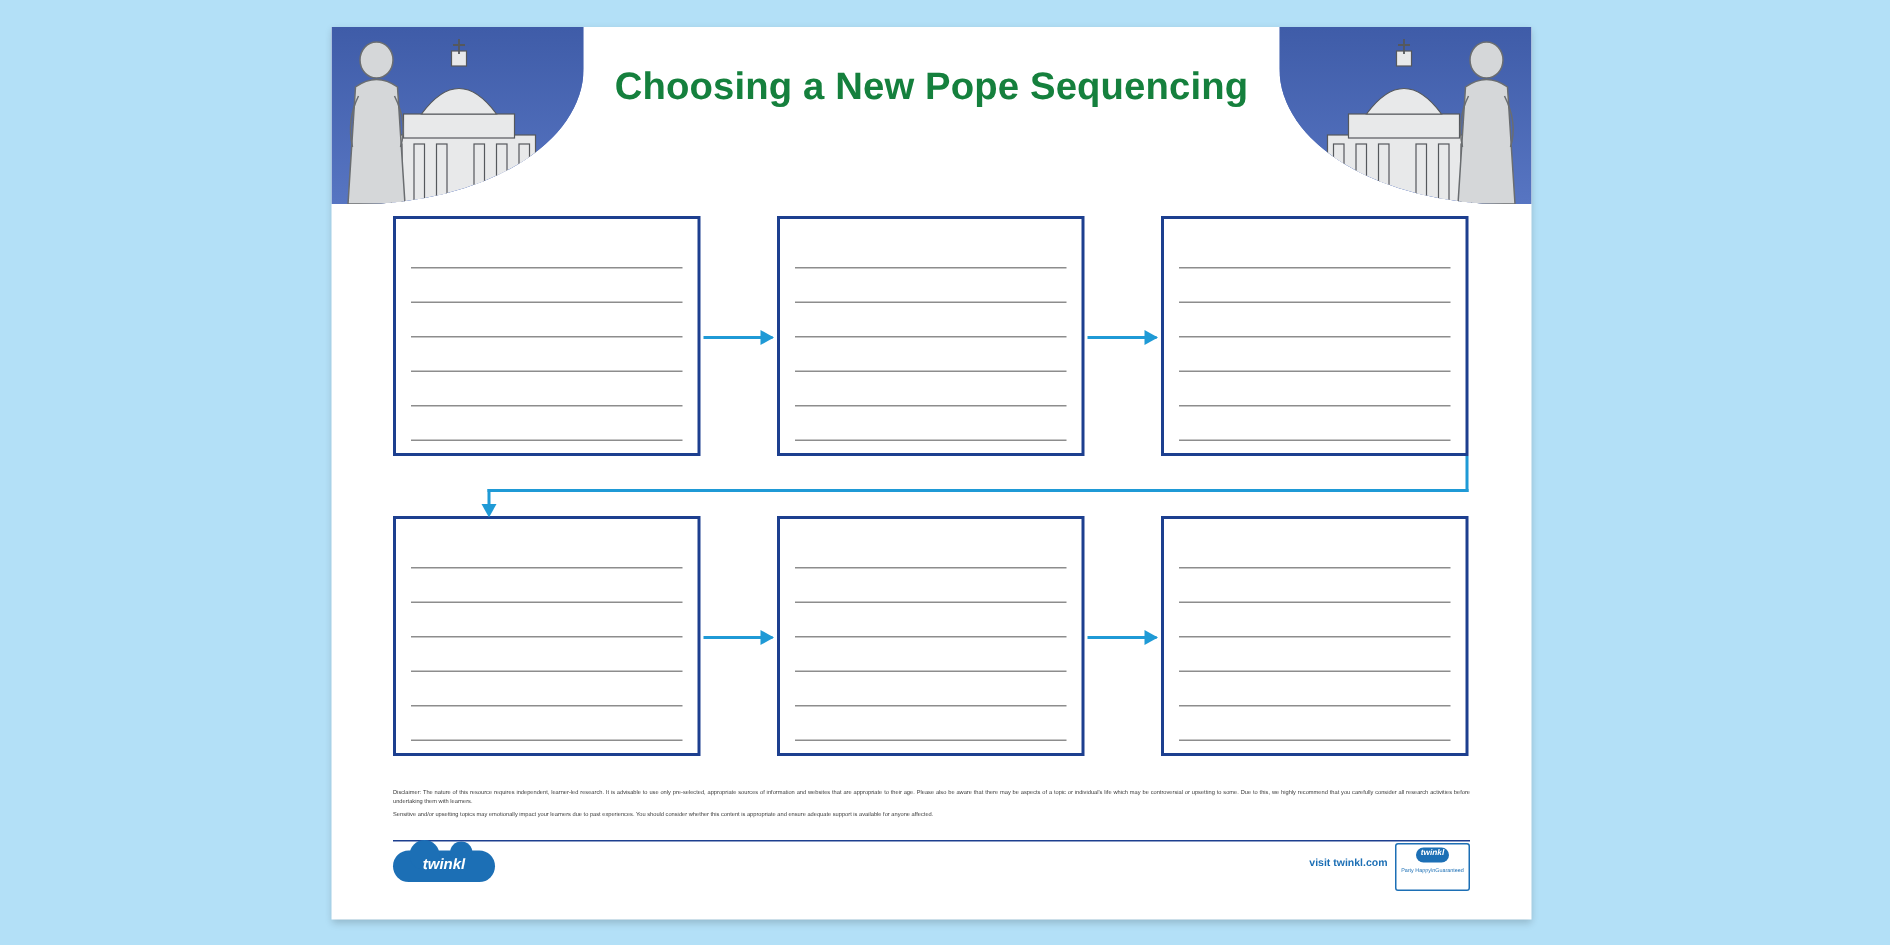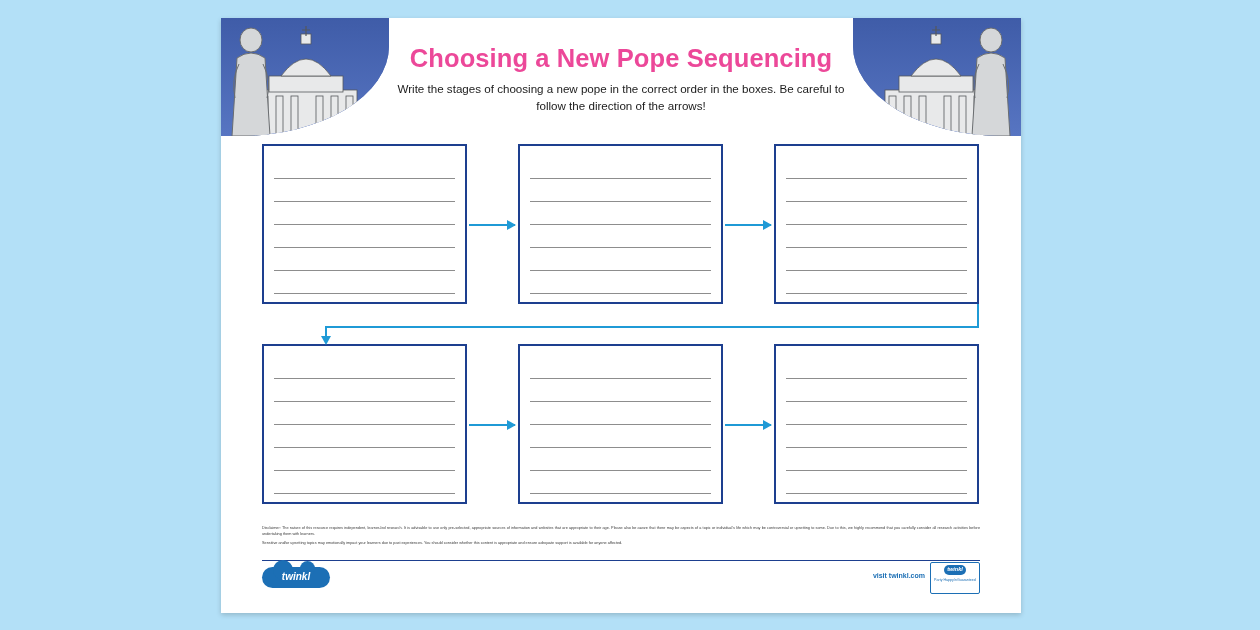--- a/index.html
+++ b/index.html
@@ -69,21 +69,21 @@
     left: 168px;
     top: 0;
     width: 464px;
     text-align: center;
   }
   .title {
     margin: 0;
     padding-top: 26px;
     font-size: 25.5px;
     font-weight: bold;
-    color: #ec4899;
+    color: #15803d;
     letter-spacing: 0.1px;
     white-space: nowrap;
   }
   .subtitle {
     margin: 8px auto 0;
     width: 470px;
     margin-left: -3px;
     font-size: 11.6px;
     line-height: 1.45;
     color: #1b1b1b;
@@ -324,21 +324,20 @@
             <ellipse cx="26" cy="16" rx="11" ry="12"></ellipse>
             <path d="M12 34 q14 -10 28 0 l5 78 h-38 z"></path>
             <path d="M14 40 q-8 16 -4 34" fill="none"></path>
             <path d="M38 40 q9 18 4 34" fill="none"></path>
           </g>
         </svg>
       </div>
 
       <div class="title-block">
         <h1 class="title">Choosing a New Pope Sequencing</h1>
-        <p class="subtitle">Write the stages of choosing a new pope in the correct order in the boxes. Be careful to follow the direction of the arrows!</p>
       </div>
     </div>
 
     <div class="boxes">
 
       <div class="row1">
         <div class="box c1">
           <div class="line" style="margin-top:20px"></div>
           <div class="line" style="margin-top:22px"></div>
           <div class="line" style="margin-top:22px"></div>

